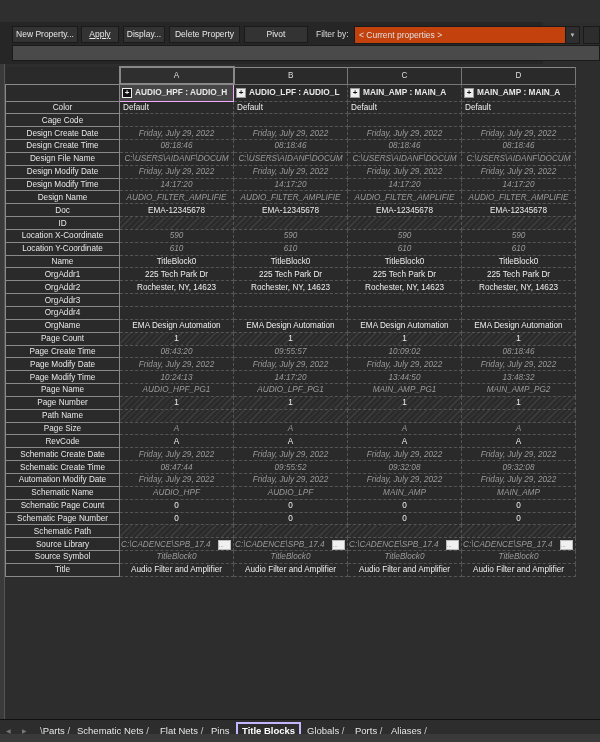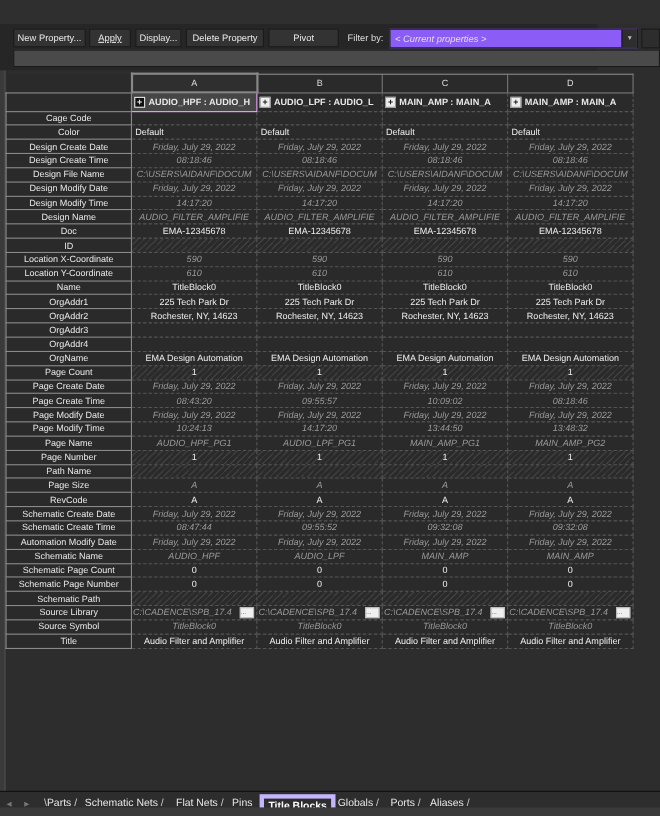--- a/index.html
+++ b/index.html
@@ -3,21 +3,21 @@
 <meta charset="utf-8">
 <style>
   * { box-sizing: border-box; margin: 0; padding: 0; }
   html, body { width: 600px; height: 742px; overflow: hidden; background: #2d2d2d; }
   body { font-family: "Liberation Sans", sans-serif; font-size: 9px; color: #e6e6e6; position: relative; }
   .topbar { position: absolute; left: 0; top: 0; width: 600px; height: 22px; background: #2f2f2f; }
   .toolbar { position: absolute; left: 0; top: 22px; width: 543px; height: 42px; background: #262626; }
   .btn { position: absolute; top: 4px; height: 17px; background: #333; border: 1px solid #1a1a1a; color: #e8e8e8;
          font-size: 8.5px; line-height: 15px; text-align: center; font-family: "Liberation Sans", sans-serif; }
   .filter-label { position: absolute; left: 316px; top: 5px; font-size: 8.5px; color: #ddd; line-height: 15px; }
-  .filter-select { position: absolute; left: 354px; top: 4px; width: 226px; height: 18px; background: #8b5cf6; border: 1px solid #1a1a1a; font-style: italic; }
+  .filter-select { position: absolute; left: 354px; top: 4px; width: 226px; height: 18px; background: #c2410c; border: 1px solid #1a1a1a; }
   .filter-select .val { position: absolute; left: 4px; top: 1px; font-size: 8.5px; line-height: 15px; color: #e0e0e0; }
   .filter-select .arrow { position: absolute; right: 0; top: 0; width: 14px; height: 16px; background: #2e2e2e; border-left: 1px solid #1a1a1a; color:#bbb; font-size:6px; text-align:center; line-height:16px; }
   .filter-extra { position: absolute; left: 583px; top: 4px; width: 17px; height: 18px; background:#2d2d2d; border:1px solid #1a1a1a; }
   .editbox { position: absolute; left: 12px; top: 45px; width: 588px; height: 16px; background: #4a4a4a; border: 1px solid #1a1a1a; }
   .grid-wrap { position: absolute; left: 4px; top: 64px; width: 596px; height: 655px; background: #2d2d2d; border-left: 1px solid #555; }
   .left-border { position:absolute; left:0; top:64px; width:4px; height:655px; background:#3a3a3a; }
   table { border-collapse: collapse; position: absolute; left: 0; top: 2px; table-layout: fixed; }
   td, th { height: 12.85px; font-size: 8.2px; line-height: 11px; padding: 0 2px; white-space: nowrap; overflow: hidden; text-overflow: clip; }
   th.colhdr { height: 17px; background: #2a2a2a; color: #ddd; font-weight: normal; border: 1px solid #777; border-top: 1px solid #888; }
   th.colhdr.sel { background: #2f2f2f; border: 2px solid #888; }
@@ -31,21 +31,21 @@
   td.objhdr { font-weight: bold; color: #e8e8e8; text-align: left; padding-left: 2px; border: 1px dashed #555; background:#2a2a2a; font-size: 8.3px;}
   td.objhdr.sel { background: #464646; border: 1px solid #f0abfc; }
   .plus { display: inline-block; width: 10px; height: 10px; background: #eee; border: 1px solid #999; color: #111; font-size: 8px; line-height: 8px; text-align: center; margin-right: 3px; vertical-align: middle; font-weight: bold; }
   .plus.dark { background: #111; color: #eee; border-color: #eee; }
   .browse { display:inline-block; width: 13px; height: 10px; background: #f0f0f0; border: 1px solid #bbb; vertical-align: middle; float: right; margin-top:1px; color:#666; font-size:6px; line-height:8px; }
   td.cell.src { text-align: left; padding-left: 1px; color:#9a9a9a; font-style: italic; }
   .tabs { position: absolute; left: 0; top: 719px; width: 600px; height: 23px; background: #2d2d2d; border-top: 1px solid #111; }
   .tabs .scroll { position:absolute; top:7px; font-size:6px; color:#777; }
   .tab { position: absolute; top: 3px; height: 15px; font-size: 9.5px; color: #e8e8e8; line-height: 15px; padding: 0 3px; }
   .tab .sep { color:#ccc; }
-  .tab.active { font-weight: bold; border: 4px solid #c4b5fd; line-height: 11px; padding: 0 4px; color: #fff; }
+  .tab.active { font-weight: bold; border: 2px solid #c4b5fd; line-height: 11px; padding: 0 4px; color: #fff; }
   .bottom-strip { position:absolute; left:0; top:734px; width:600px; height:8px; background:#3a3a3a; }
 </style>
 </head>
 <body>
 
 <div class="topbar"></div>
 
 <div class="toolbar">
   <button class="btn" style="left:12px;width:66px;">New Property...</button>
   <button class="btn" style="left:81px;width:38px;text-decoration:underline;">Apply</button>
@@ -82,34 +82,34 @@
     </thead>
     <tbody id="grid-body">
       <tr class="objrow">
         <td class="rowhdr"></td>
         <td class="objhdr sel"><span class="plus dark">+</span><span>AUDIO_HPF : AUDIO_H</span></td>
         <td class="objhdr"><span class="plus">+</span><span>AUDIO_LPF : AUDIO_L</span></td>
         <td class="objhdr"><span class="plus">+</span><span>MAIN_AMP : MAIN_A</span></td>
         <td class="objhdr"><span class="plus">+</span><span>MAIN_AMP : MAIN_A</span></td>
       </tr>
     <tr>
-          <td class="rowhdr">Cage Code</td>
-          <td class="cell"></td>
-          <td class="cell"></td>
-          <td class="cell"></td>
-          <td class="cell"></td>
-        </tr>
-        <tr>
           <td class="rowhdr">Color</td>
           <td class="cell left">Default</td>
           <td class="cell left">Default</td>
           <td class="cell left">Default</td>
           <td class="cell left">Default</td>
         </tr>
         <tr>
+          <td class="rowhdr">Cage Code</td>
+          <td class="cell"></td>
+          <td class="cell"></td>
+          <td class="cell"></td>
+          <td class="cell"></td>
+        </tr>
+        <tr>
           <td class="rowhdr">Design Create Date</td>
           <td class="cell ro">Friday, July 29, 2022</td>
           <td class="cell ro">Friday, July 29, 2022</td>
           <td class="cell ro">Friday, July 29, 2022</td>
           <td class="cell ro">Friday, July 29, 2022</td>
         </tr>
         <tr>
           <td class="rowhdr">Design Create Time</td>
           <td class="cell ro">08:18:46</td>
           <td class="cell ro">08:18:46</td>
@@ -213,27 +213,20 @@
           <td class="cell">EMA Design Automation</td>
           <td class="cell">EMA Design Automation</td>
           <td class="cell">EMA Design Automation</td>
         </tr>
         <tr>
           <td class="rowhdr">Page Count</td>
           <td class="cell hatch">1</td>
           <td class="cell hatch">1</td>
           <td class="cell hatch">1</td>
           <td class="cell hatch">1</td>
-        </tr>
-        <tr>
-          <td class="rowhdr">Page Create Date</td>
-          <td class="cell ro">Friday, July 29, 2022</td>
-          <td class="cell ro">Friday, July 29, 2022</td>
-          <td class="cell ro">Friday, July 29, 2022</td>
-          <td class="cell ro">Friday, July 29, 2022</td>
         </tr>
         <tr>
           <td class="rowhdr">Page Create Time</td>
           <td class="cell ro">08:43:20</td>
           <td class="cell ro">09:55:57</td>
           <td class="cell ro">10:09:02</td>
           <td class="cell ro">08:18:46</td>
         </tr>
         <tr>
           <td class="rowhdr">Page Modify Date</td>

